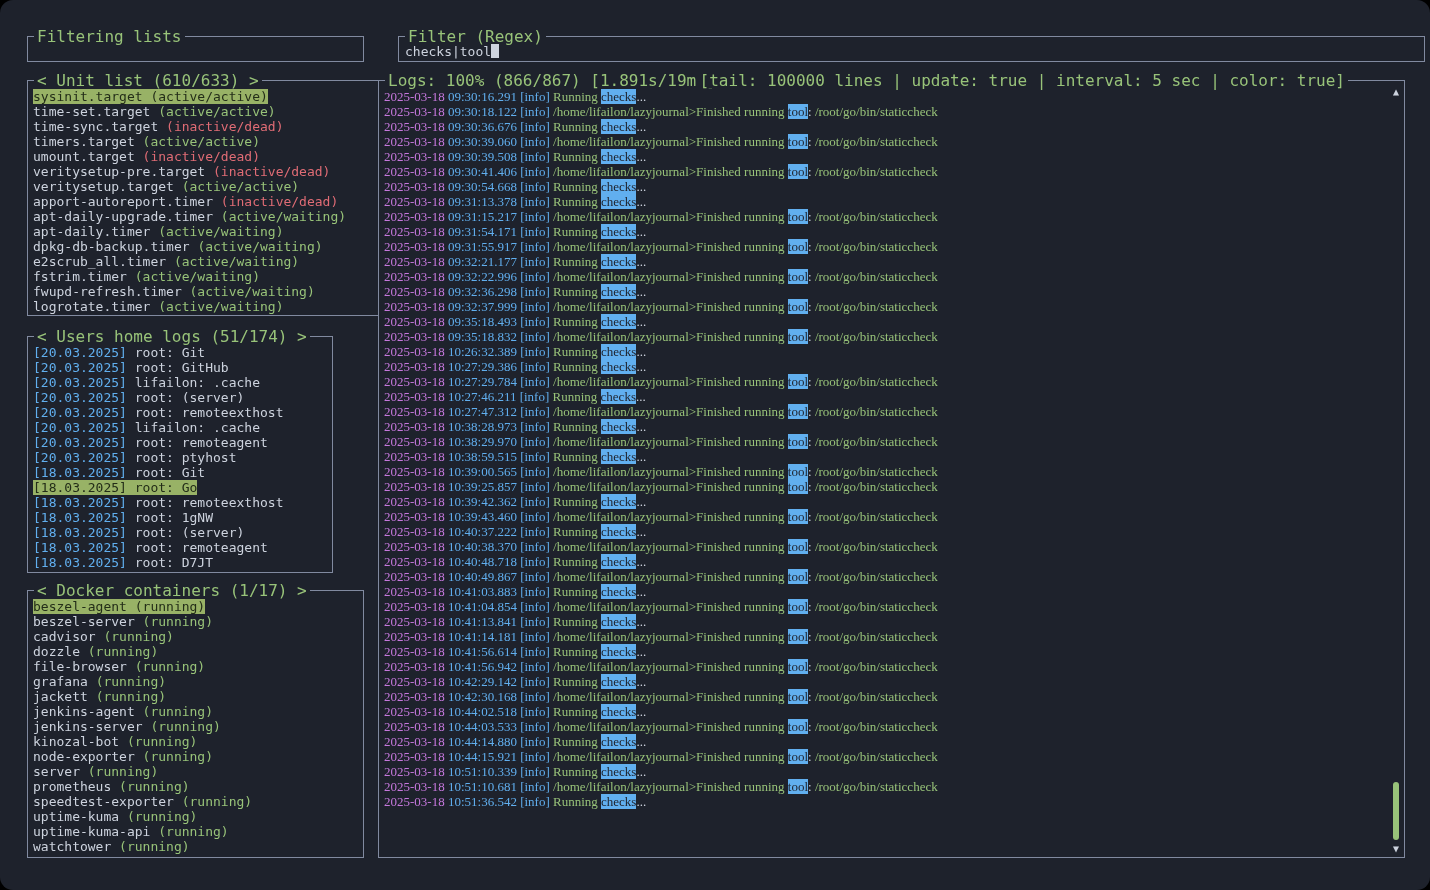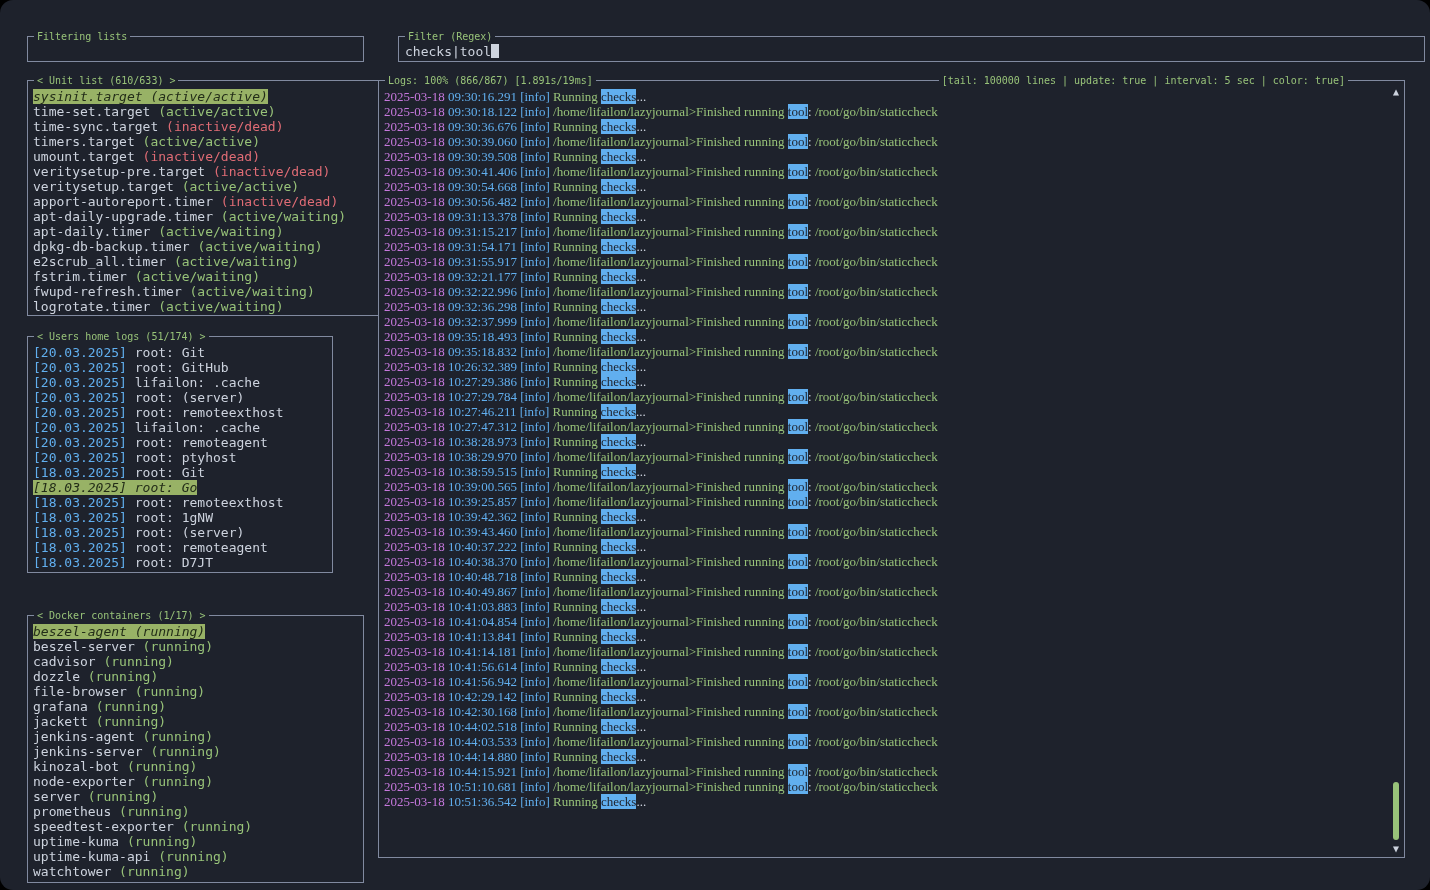--- a/index.html
+++ b/index.html
@@ -1,39 +1,39 @@
 <!DOCTYPE html>
 <html style="--bg: #1e222c; --fg: #cdd3de; --green: #98c379; --red: #e06c75; --blue: #61afef; --purple: #c678dd; --border: #818aa0; --highlight-bg: #61afef; --highlight-fg: #1e222c; --selected-bg: #98b266; --selected-fg: #232d18; --scroll-thumb: #98c379;"><head>
 <meta charset="utf-8">
 <style>
   * { margin:0; padding:0; box-sizing:border-box; }
   html,body { background:#000; width:1430px; height:890px; overflow:hidden; }
   body { font-family:"DejaVu Sans Mono","Liberation Mono",monospace; }
   .window { position:relative; width:1430px; height:890px; background:var(--bg,#1e222c); border-radius:13px; overflow:hidden; }
   .panel { position:absolute; border:1px solid var(--border,#818aa0); background:var(--bg,#1e222c); }
-  .panel-title { position:absolute; top:-8px; left:6px; background:var(--bg,#1e222c); color:var(--green,#98c379); padding:0 3px; font-size:10px; line-height:15px; white-space:pre; z-index:2; }
+  .panel-title { position:absolute; top:-8px; left:6px; background:var(--bg,#1e222c); color:var(--green,#98c379); padding:0 3px; font-size:16px; line-height:15px; white-space:pre; z-index:2; }
   .panel-title.right { left:auto; right:56px; }
   .panel-body { position:absolute; left:0; right:0; top:0; bottom:0; padding:8px 5px 0 5px; overflow:hidden; }
   .panel-body.oneline { padding:4px 6px 0 6px; }
   .row { font-size:13px; line-height:15px; white-space:pre; color:var(--fg,#cdd3de); height:15px; }
   .line { display:inline-block; }
   .fg { color:var(--fg,#cdd3de); }
   .green { color:var(--green,#98c379); }
   .red { color:var(--red,#e06c75); }
   .blue { color:var(--blue,#61afef); }
   .purple { color:var(--purple,#c678dd); }
   .hl { background:var(--highlight-bg,#61afef); color:var(--highlight-fg,#1e222c); }
-  .sel { background:var(--selected-bg,#98b266);font-style:italic; }
+  .sel { background:var(--selected-bg,#98b266); }
   .sel span { color:var(--selected-fg,#232d18) !important; background:transparent !important; }
   .cursor { display:inline-block; width:8px; height:14px; background:var(--fg,#cdd3de); vertical-align:-2px; }
 
   #p-filtering { left:27px;  top:36px; width:337px;  height:26px; }
   #p-units     { left:27px;  top:80px; width:402px;  height:236px; }
   #p-users     { left:27px;  top:336px; width:306px; height:237px; }
-  #p-docker    { left:27px;  top:615px; width:337px; height:268px; }
+  #p-docker    { left:27px;  top:590px; width:337px; height:268px; }
   #p-filter    { left:398px; top:36px; width:1027px; height:26px; }
   #p-logs      { left:378px; top:80px; width:1027px; height:778px; }
 
   #p-logs .panel-body { right:16px;font-family:Liberation Serif, serif; }
   .scrollbar { position:absolute; top:4px; bottom:3px; right:2px; width:12px; }
   .scroll-up, .scroll-down { position:absolute; left:0; width:12px; text-align:center; color:var(--fg,#cdd3de); font-size:10px; line-height:10px; }
   .scroll-up { top:2px; } .scroll-down { bottom:0; }
   .scroll-thumb { position:absolute; left:3px; width:6px; border-radius:3px; background:var(--scroll-thumb,#98c379); bottom:14px; height:58px; }
 </style>
 </head>
@@ -124,21 +124,20 @@
     <span class="panel-title">Logs: 100% (866/867) [1.891s/19ms]</span>
     <span class="panel-title right">[tail: 100000 lines | update: true | interval: 5 sec | color: true]</span>
     <div class="panel-body">
         <div class="row"><span class="purple">2025-03-18 </span><span class="blue">09:30:16.291 </span><span class="blue">[info] </span><span class="green">Running </span><span class="hl">checks</span><span class="fg">...</span></div>
         <div class="row"><span class="purple">2025-03-18 </span><span class="blue">09:30:18.122 </span><span class="blue">[info] </span><span class="green">/home/lifailon/lazyjournal&gt;Finished running </span><span class="hl">tool</span><span class="fg">: </span><span class="green">/root/go/bin/staticcheck</span></div>
         <div class="row"><span class="purple">2025-03-18 </span><span class="blue">09:30:36.676 </span><span class="blue">[info] </span><span class="green">Running </span><span class="hl">checks</span><span class="fg">...</span></div>
         <div class="row"><span class="purple">2025-03-18 </span><span class="blue">09:30:39.060 </span><span class="blue">[info] </span><span class="green">/home/lifailon/lazyjournal&gt;Finished running </span><span class="hl">tool</span><span class="fg">: </span><span class="green">/root/go/bin/staticcheck</span></div>
         <div class="row"><span class="purple">2025-03-18 </span><span class="blue">09:30:39.508 </span><span class="blue">[info] </span><span class="green">Running </span><span class="hl">checks</span><span class="fg">...</span></div>
         <div class="row"><span class="purple">2025-03-18 </span><span class="blue">09:30:41.406 </span><span class="blue">[info] </span><span class="green">/home/lifailon/lazyjournal&gt;Finished running </span><span class="hl">tool</span><span class="fg">: </span><span class="green">/root/go/bin/staticcheck</span></div>
         <div class="row"><span class="purple">2025-03-18 </span><span class="blue">09:30:54.668 </span><span class="blue">[info] </span><span class="green">Running </span><span class="hl">checks</span><span class="fg">...</span></div>
-        <div class="row"><span class="purple">2025-03-18 </span><span class="blue">09:30:56.482 </span><span class="blue">[info] </span><span class="green">/home/lifailon/lazyjournal&gt;Finished running </span><span class="hl">tool</span><span class="fg">: </span><span class="green">/root/go/bin/staticcheck</span></div>
         <div class="row"><span class="purple">2025-03-18 </span><span class="blue">09:31:13.378 </span><span class="blue">[info] </span><span class="green">Running </span><span class="hl">checks</span><span class="fg">...</span></div>
         <div class="row"><span class="purple">2025-03-18 </span><span class="blue">09:31:15.217 </span><span class="blue">[info] </span><span class="green">/home/lifailon/lazyjournal&gt;Finished running </span><span class="hl">tool</span><span class="fg">: </span><span class="green">/root/go/bin/staticcheck</span></div>
         <div class="row"><span class="purple">2025-03-18 </span><span class="blue">09:31:54.171 </span><span class="blue">[info] </span><span class="green">Running </span><span class="hl">checks</span><span class="fg">...</span></div>
         <div class="row"><span class="purple">2025-03-18 </span><span class="blue">09:31:55.917 </span><span class="blue">[info] </span><span class="green">/home/lifailon/lazyjournal&gt;Finished running </span><span class="hl">tool</span><span class="fg">: </span><span class="green">/root/go/bin/staticcheck</span></div>
         <div class="row"><span class="purple">2025-03-18 </span><span class="blue">09:32:21.177 </span><span class="blue">[info] </span><span class="green">Running </span><span class="hl">checks</span><span class="fg">...</span></div>
         <div class="row"><span class="purple">2025-03-18 </span><span class="blue">09:32:22.996 </span><span class="blue">[info] </span><span class="green">/home/lifailon/lazyjournal&gt;Finished running </span><span class="hl">tool</span><span class="fg">: </span><span class="green">/root/go/bin/staticcheck</span></div>
         <div class="row"><span class="purple">2025-03-18 </span><span class="blue">09:32:36.298 </span><span class="blue">[info] </span><span class="green">Running </span><span class="hl">checks</span><span class="fg">...</span></div>
         <div class="row"><span class="purple">2025-03-18 </span><span class="blue">09:32:37.999 </span><span class="blue">[info] </span><span class="green">/home/lifailon/lazyjournal&gt;Finished running </span><span class="hl">tool</span><span class="fg">: </span><span class="green">/root/go/bin/staticcheck</span></div>
         <div class="row"><span class="purple">2025-03-18 </span><span class="blue">09:35:18.493 </span><span class="blue">[info] </span><span class="green">Running </span><span class="hl">checks</span><span class="fg">...</span></div>
         <div class="row"><span class="purple">2025-03-18 </span><span class="blue">09:35:18.832 </span><span class="blue">[info] </span><span class="green">/home/lifailon/lazyjournal&gt;Finished running </span><span class="hl">tool</span><span class="fg">: </span><span class="green">/root/go/bin/staticcheck</span></div>
@@ -163,20 +162,21 @@
         <div class="row"><span class="purple">2025-03-18 </span><span class="blue">10:41:13.841 </span><span class="blue">[info] </span><span class="green">Running </span><span class="hl">checks</span><span class="fg">...</span></div>
         <div class="row"><span class="purple">2025-03-18 </span><span class="blue">10:41:14.181 </span><span class="blue">[info] </span><span class="green">/home/lifailon/lazyjournal&gt;Finished running </span><span class="hl">tool</span><span class="fg">: </span><span class="green">/root/go/bin/staticcheck</span></div>
         <div class="row"><span class="purple">2025-03-18 </span><span class="blue">10:41:56.614 </span><span class="blue">[info] </span><span class="green">Running </span><span class="hl">checks</span><span class="fg">...</span></div>
         <div class="row"><span class="purple">2025-03-18 </span><span class="blue">10:41:56.942 </span><span class="blue">[info] </span><span class="green">/home/lifailon/lazyjournal&gt;Finished running </span><span class="hl">tool</span><span class="fg">: </span><span class="green">/root/go/bin/staticcheck</span></div>
         <div class="row"><span class="purple">2025-03-18 </span><span class="blue">10:42:29.142 </span><span class="blue">[info] </span><span class="green">Running </span><span class="hl">checks</span><span class="fg">...</span></div>
         <div class="row"><span class="purple">2025-03-18 </span><span class="blue">10:42:30.168 </span><span class="blue">[info] </span><span class="green">/home/lifailon/lazyjournal&gt;Finished running </span><span class="hl">tool</span><span class="fg">: </span><span class="green">/root/go/bin/staticcheck</span></div>
         <div class="row"><span class="purple">2025-03-18 </span><span class="blue">10:44:02.518 </span><span class="blue">[info] </span><span class="green">Running </span><span class="hl">checks</span><span class="fg">...</span></div>
         <div class="row"><span class="purple">2025-03-18 </span><span class="blue">10:44:03.533 </span><span class="blue">[info] </span><span class="green">/home/lifailon/lazyjournal&gt;Finished running </span><span class="hl">tool</span><span class="fg">: </span><span class="green">/root/go/bin/staticcheck</span></div>
         <div class="row"><span class="purple">2025-03-18 </span><span class="blue">10:44:14.880 </span><span class="blue">[info] </span><span class="green">Running </span><span class="hl">checks</span><span class="fg">...</span></div>
         <div class="row"><span class="purple">2025-03-18 </span><span class="blue">10:44:15.921 </span><span class="blue">[info] </span><span class="green">/home/lifailon/lazyjournal&gt;Finished running </span><span class="hl">tool</span><span class="fg">: </span><span class="green">/root/go/bin/staticcheck</span></div>
+        <div class="row"><span class="purple">2025-03-18 </span><span class="blue">10:51:10.339 </span><span class="blue">[info] </span><span class="green">Running </span><span class="hl">checks</span><span class="fg">...</span></div>
         <div class="row"><span class="purple">2025-03-18 </span><span class="blue">10:51:10.681 </span><span class="blue">[info] </span><span class="green">/home/lifailon/lazyjournal&gt;Finished running </span><span class="hl">tool</span><span class="fg">: </span><span class="green">/root/go/bin/staticcheck</span></div>
         <div class="row"><span class="purple">2025-03-18 </span><span class="blue">10:51:36.542 </span><span class="blue">[info] </span><span class="green">Running </span><span class="hl">checks</span><span class="fg">...</span></div>
       </div>
     <div class="scrollbar">
       <div class="scroll-up">▲</div>
       <div class="scroll-thumb"></div>
       <div class="scroll-down">▼</div>
     </div>
   </section>
 

